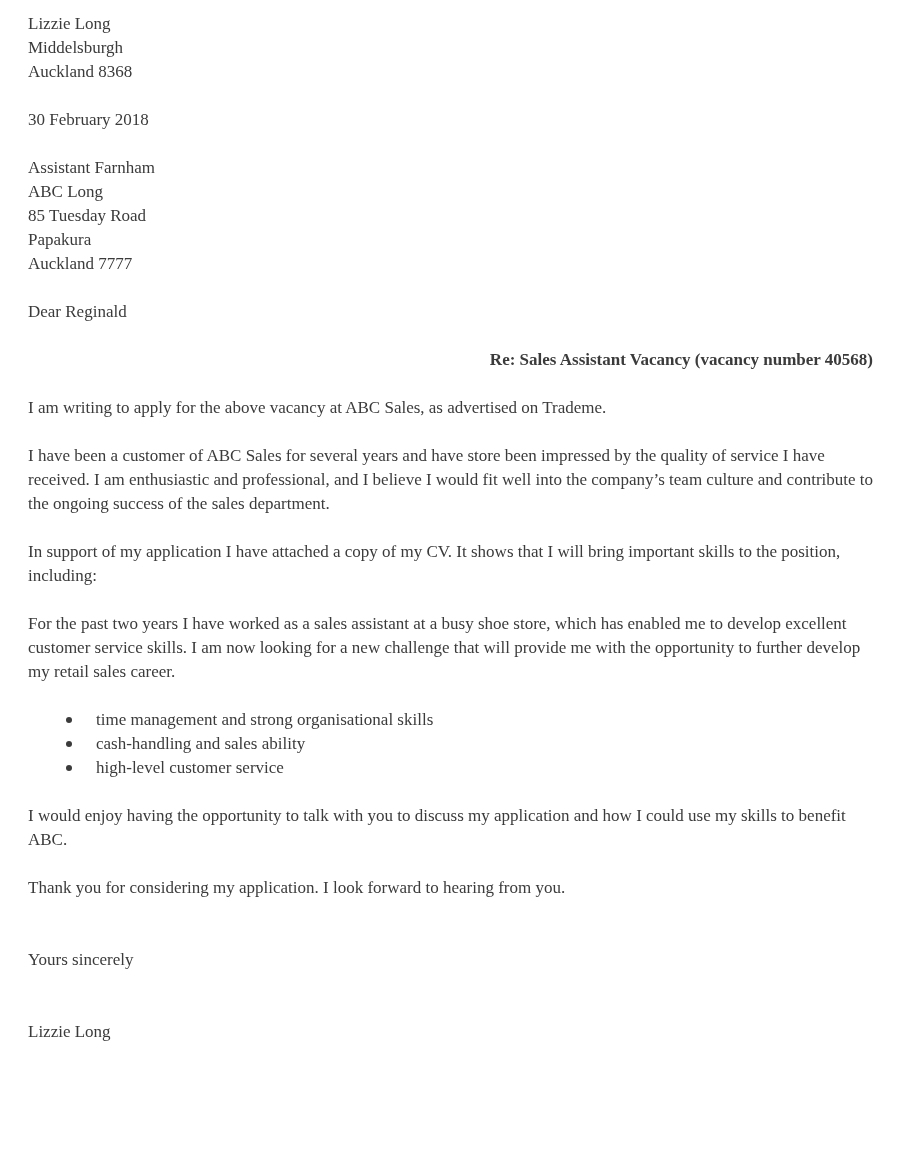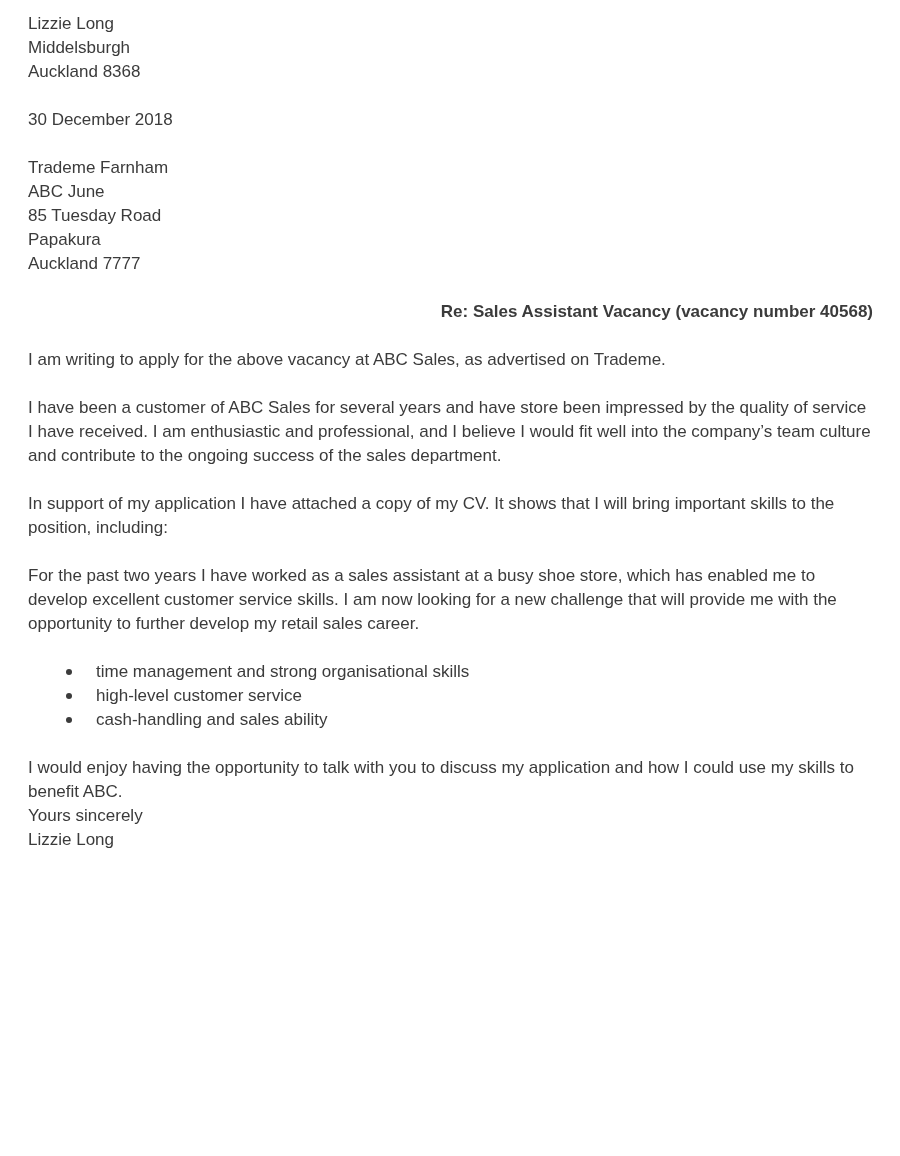--- a/index.html
+++ b/index.html
@@ -13,28 +13,28 @@
   body {
     width: 900px;
     height: 1156px;
     overflow: hidden;
   }
   .page {
     width: 900px;
     height: 1156px;
     background: var(--page-bg);
     color: var(--text-color);
-    font-family: Liberation Sans, sans-serif;
+    font-family: Liberation Serif, serif;
     font-size: 17px;
     line-height: 24px;
     padding: 12px 27px 0 28px;
   }
   .block { margin: 0; }
   .gap-1 { margin-top: 24px; }   
-  .gap-2 { }   
+  .gap-2 { margin-top: 48px; }   
   .subject {
     font-weight: bold;
     text-align: right;
   }
   .para {
     text-align: left;
   }
   ul.skills {
     list-style: none;
   }
@@ -58,47 +58,49 @@
 <body>
 
 <div class="page">
 
   <div class="block">
     <div>Lizzie Long</div>
     <div>Middelsburgh</div>
     <div>Auckland 8368</div>
   </div>
 
-  <div class="block gap-1">30 December 2018</div>
+  <div class="block gap-1">30 February 2018</div>
 
   <div class="block gap-1">
-    <div>Trademe Farnham</div>
-    <div>ABC June</div>
+    <div>Assistant Farnham</div>
+    <div>ABC Long</div>
     <div>85 Tuesday Road</div>
     <div>Papakura</div>
     <div>Auckland 7777</div>
   </div>
 
+  <div class="block gap-1">Dear Reginald</div>
 
   <div class="block gap-1 subject">Re: Sales Assistant Vacancy (vacancy number 40568)</div>
 
   <p class="block gap-1 para">I am writing to apply for the above vacancy at ABC Sales, as advertised on Trademe.</p>
 
   <p class="block gap-1 para">I have been a customer of ABC Sales for several years and have store been impressed by the quality of service I have received. I am enthusiastic and professional, and I believe I would fit well into the company’s team culture and contribute to the ongoing success of the sales department.</p>
 
   <p class="block gap-1 para">In support of my application I have attached a copy of my CV. It shows that I will bring important skills to the position, including:</p>
 
   <p class="block gap-1 para">For the past two years I have worked as a sales assistant at a busy shoe store, which has enabled me to develop excellent customer service skills. I am now looking for a new challenge that will provide me with the opportunity to further develop my retail sales career.</p>
 
   <ul class="block gap-1 skills">
     <li>time management and strong organisational skills</li>
+    <li>cash-handling and sales ability</li>
     <li>high-level customer service</li>
-    <li>cash-handling and sales ability</li>
   </ul>
 
   <p class="block gap-1 para">I would enjoy having the opportunity to talk with you to discuss my application and how I could use my skills to benefit ABC.</p>
 
+  <p class="block gap-1 para">Thank you for considering my application. I look forward to hearing from you.</p>
 
   <div class="block gap-2">Yours sincerely</div>
 
   <div class="block gap-2">Lizzie Long</div>
 
 </div>
 
 </body></html>

